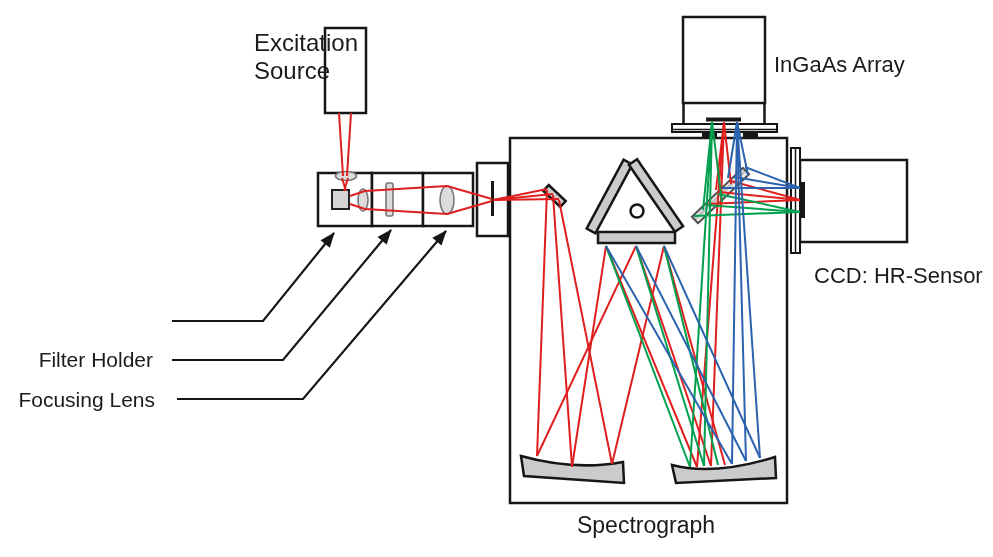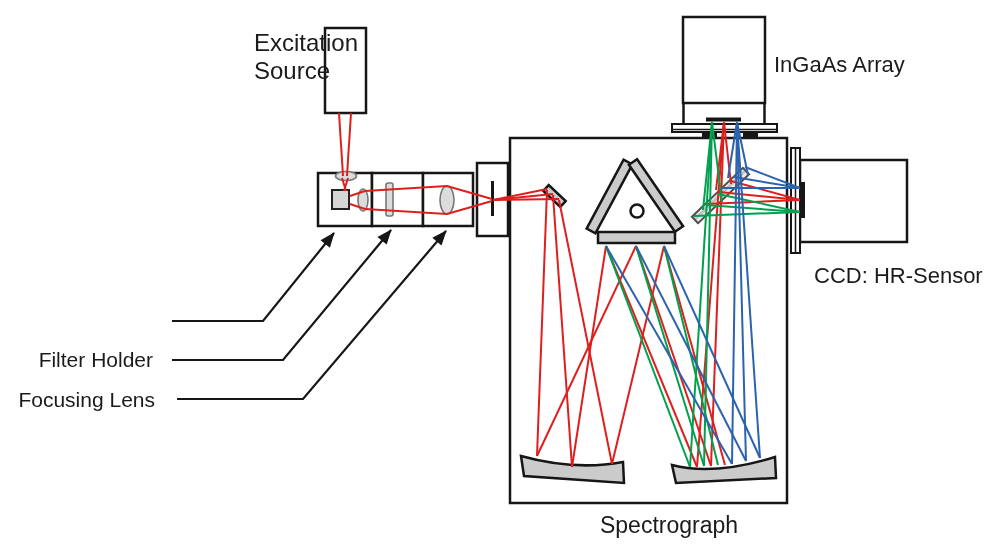--- a/index.html
+++ b/index.html
@@ -9,21 +9,21 @@
   }
   #drawing{position:absolute;left:0;top:0;}
   .lbl{position:absolute;color:#1b1b1b;line-height:1.18;white-space:nowrap;}
   .lbl.wrap{white-space:normal;}
   #lbl-excitation{left:214px;top:29px;width:120px;font-size:24px;white-space:normal;margin-left:40px;}
   #lbl-sample{left:8px;top:310px;width:147px;font-size:21px;text-align:right;}
   #lbl-filter{left:8px;top:348px;width:145px;font-size:21px;text-align:right;}
   #lbl-focusing{left:8px;top:388px;width:147px;font-size:21px;text-align:right;}
   #lbl-ingaas{left:774px;top:52px;font-size:22px;}
   #lbl-ccd{left:814px;top:252px;font-size:22px;margin-top:11px;}
-  #lbl-spectrograph{left:574px;top:512px;width:190px;font-size:23px;text-align:center;}
+  #lbl-spectrograph{left:551px;top:512px;width:190px;font-size:23px;text-align:center;}
 </style>
 </head>
 <body>
 
 <div id="stage">
 
   <svg id="drawing" width="993" height="557" viewBox="0 0 993 557">
     <defs>
       <pattern id="hatch" width="6" height="6" patternUnits="userSpaceOnUse" patternTransform="rotate(46)">
         <rect width="6" height="6" fill="#c3c3c3"></rect>

